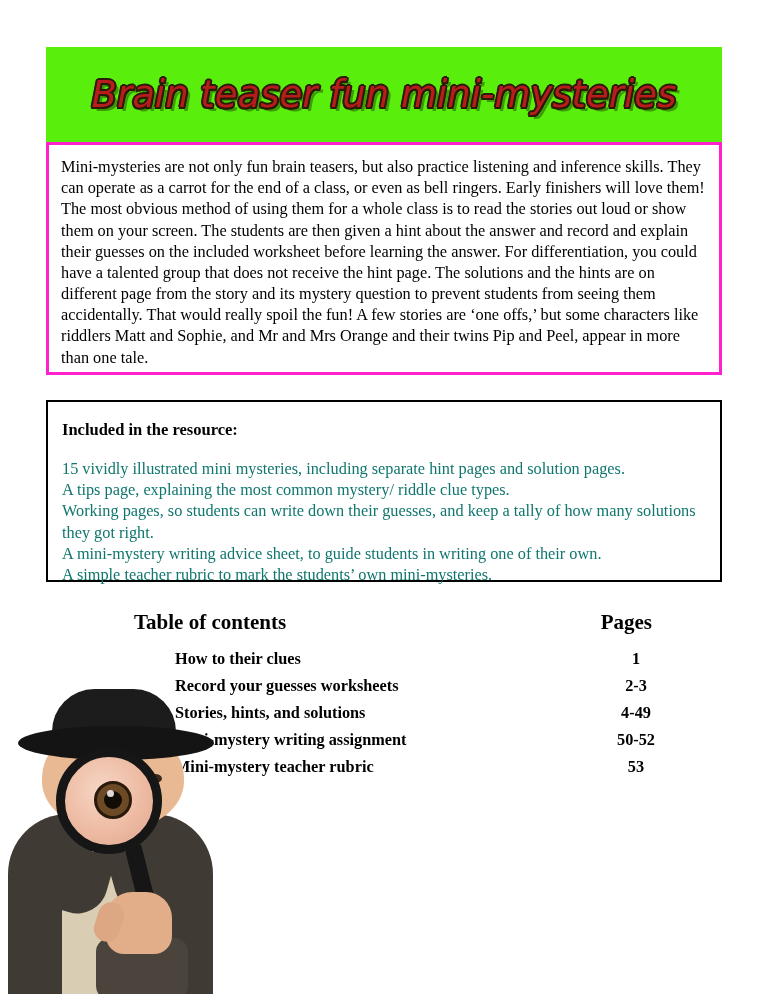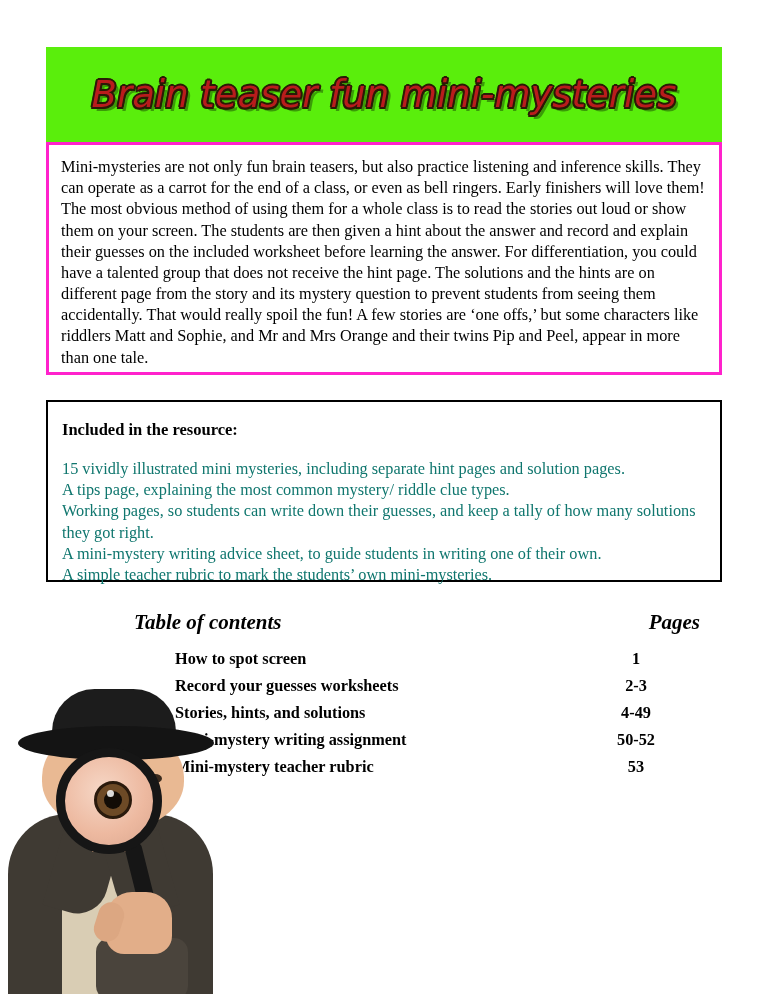--- a/index.html
+++ b/index.html
@@ -104,24 +104,23 @@
     width: 580px;
   }
   .toc-head {
     display: flex;
     justify-content: space-between;
     align-items: baseline;
     font-weight: bold;
     font-size: 21px;
     color: #000;
     padding: 0 0 10px 0;
-    font-style: italic;
   }
   .toc-head .toc-title { margin-left: 14px; }
-  .toc-head .toc-pages { }
+  .toc-head .toc-pages { margin-right: 48px; }
 
   .toc-row {
     display: flex;
     justify-content: space-between;
     align-items: baseline;
     font-weight: bold;
     font-size: 16.3px;
     color: #000;
     padding: 3.5px 0;
   }
@@ -341,21 +340,21 @@
     <p class="included-line">A mini-mystery writing advice sheet, to guide students in writing one of their own.</p>
     <p class="included-line">A simple teacher rubric to mark the students’ own mini-mysteries.</p>
   </div>
 
   <div class="toc">
     <div class="toc-head">
       <span class="toc-title">Table of contents</span>
       <span class="toc-pages">Pages</span>
     </div>
     <div class="toc-row">
-      <span class="toc-item">How to spot screen</span>
+      <span class="toc-item">How to their clues</span>
       <span class="toc-page">1</span>
     </div>
     <div class="toc-row">
       <span class="toc-item">Record your guesses worksheets</span>
       <span class="toc-page">2-3</span>
     </div>
     <div class="toc-row">
       <span class="toc-item">Stories, hints, and solutions</span>
       <span class="toc-page">4-49</span>
     </div>

